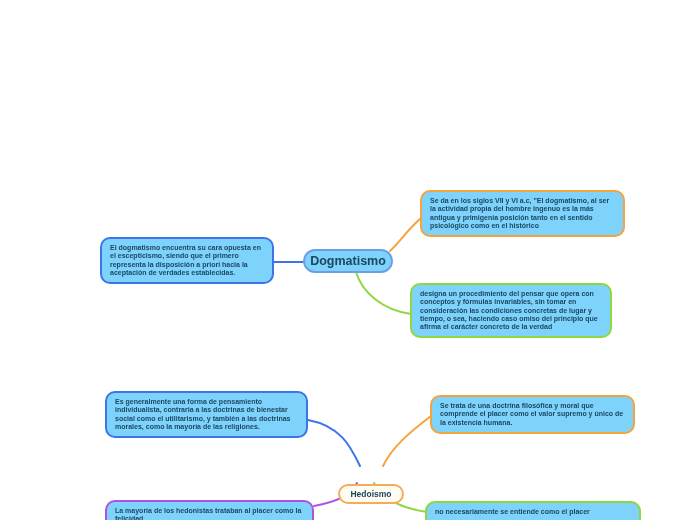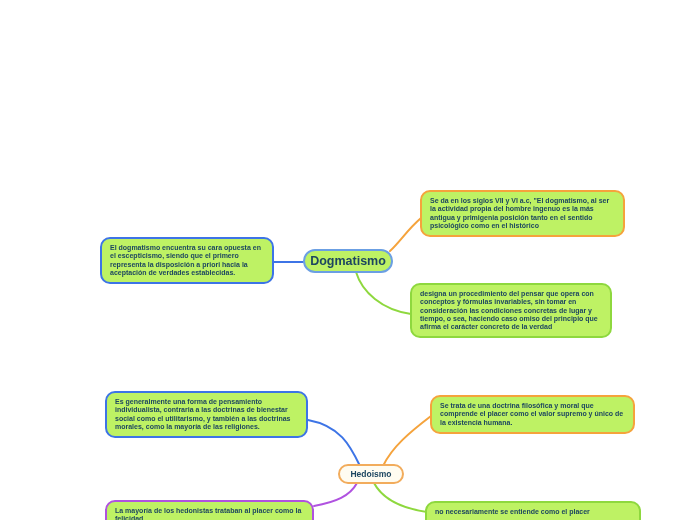--- a/index.html
+++ b/index.html
@@ -2,32 +2,32 @@
 <html><head>
 <meta charset="utf-8">
 <style>
   html,body{margin:0;padding:0;background:#ffffff;}
   .canvas{
     position:relative;width:697px;height:520px;background:#ffffff;
     overflow:hidden;font-family:"Liberation Sans",sans-serif;
   }
   svg.links{position:absolute;left:0;top:0;width:697px;height:520px;}
   .node{
-    position:absolute;box-sizing:border-box;background:#bef264;
+    position:absolute;box-sizing:border-box;background:#7dd3fc;
     border:2px solid #888;border-radius:10px;
     color:#1d4660;font-weight:700;font-size:7px;line-height:8.3px;
     padding:5px 8px;letter-spacing:0;
   }
   .node .txt{display:block;}
   .root{
     display:flex;align-items:center;justify-content:center;text-align:center;
     padding:0;border-radius:12px;
   }
   #n-dogmatismo{left:303px;top:249px;width:90px;height:24px;font-size:12.5px;border-color:#6b9fe3;}
-  #n-hedoismo{left:338px;top:464px;width:66px;height:20px;font-size:8.5px;border-color:#f2ac5c;background:#fffcf1;border-radius:10px;}
+  #n-hedoismo{left:338px;top:484px;width:66px;height:20px;font-size:8.5px;border-color:#f2ac5c;background:#fffcf1;border-radius:10px;}
   #n-dog-opposite{left:100px;top:237px;width:174px;border-color:#3d74e6;}
   #n-dog-origin{left:420px;top:190px;width:205px;border-color:#f5a33c;}
   #n-dog-definition{left:410px;top:283px;width:202px;border-color:#8ed83e;}
   #n-hed-individualismo{left:105px;top:391px;width:203px;border-color:#3d74e6;}
   #n-hed-doctrina{left:430px;top:395px;width:205px;border-color:#f5a33c;}
   #n-hed-felicidad{left:105px;top:500px;width:209px;height:45px;border-color:#b052e0;}
   #n-hed-noplacer{left:425px;top:501px;width:216px;height:45px;border-color:#8ed83e;}
 </style>
 </head>
 <body>

